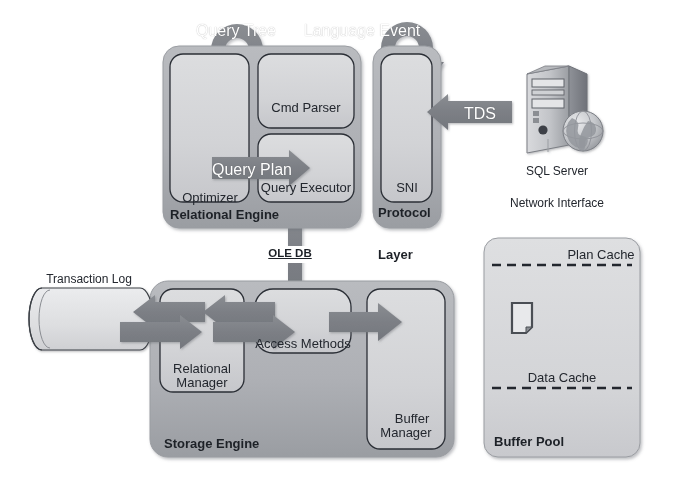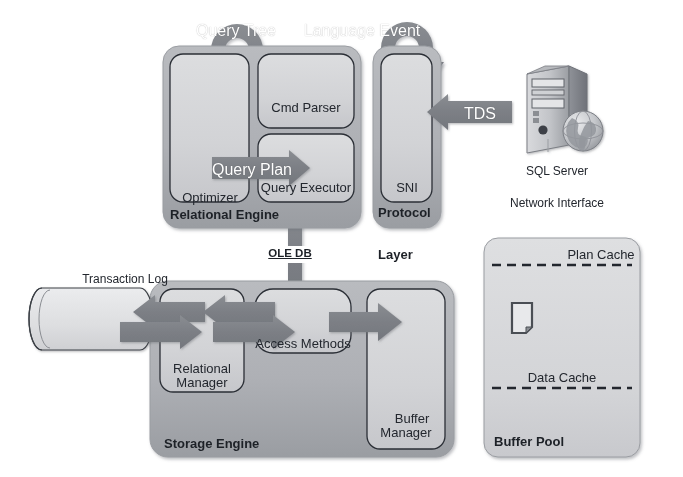--- a/index.html
+++ b/index.html
@@ -275,21 +275,21 @@
   <div class="txt lbl-container" style="left:170px;top:208px;">Relational Engine</div>
 
   <div class="txt lbl-inner center" style="left:407px;top:181px;">SNI</div>
 
   <div class="txt lbl-container" style="left:378px;top:206px;">Protocol</div>
   <div class="txt lbl-container" style="left:378px;top:219px;margin-top:29px;">Layer</div>
 
   <div class="txt lbl-plain center" style="left:557px;top:164px;">SQL Server</div>
   <div class="txt lbl-plain center" style="left:557px;top:196px;">Network Interface</div>
 
-  <div class="txt lbl-plain center" style="left:89px;top:272px;margin-left:36px;">Transaction Log</div>
+  <div class="txt lbl-plain center" style="left:89px;top:272px;">Transaction Log</div>
 
   <div class="txt lbl-inner center" style="left:202px;top:362px;">Relational</div>
   <div class="txt lbl-inner center" style="left:202px;top:376px;">Manager</div>
 
   <div class="txt lbl-inner center" style="left:303px;top:337px;">Access Methods</div>
 
   <div class="txt lbl-inner center" style="left:406px;top:412px;padding-left:12px;">Buffer</div>
   <div class="txt lbl-inner center" style="left:406px;top:426px;">Manager</div>
 
   <div class="txt lbl-container" style="left:164px;top:437px;">Storage Engine</div>

